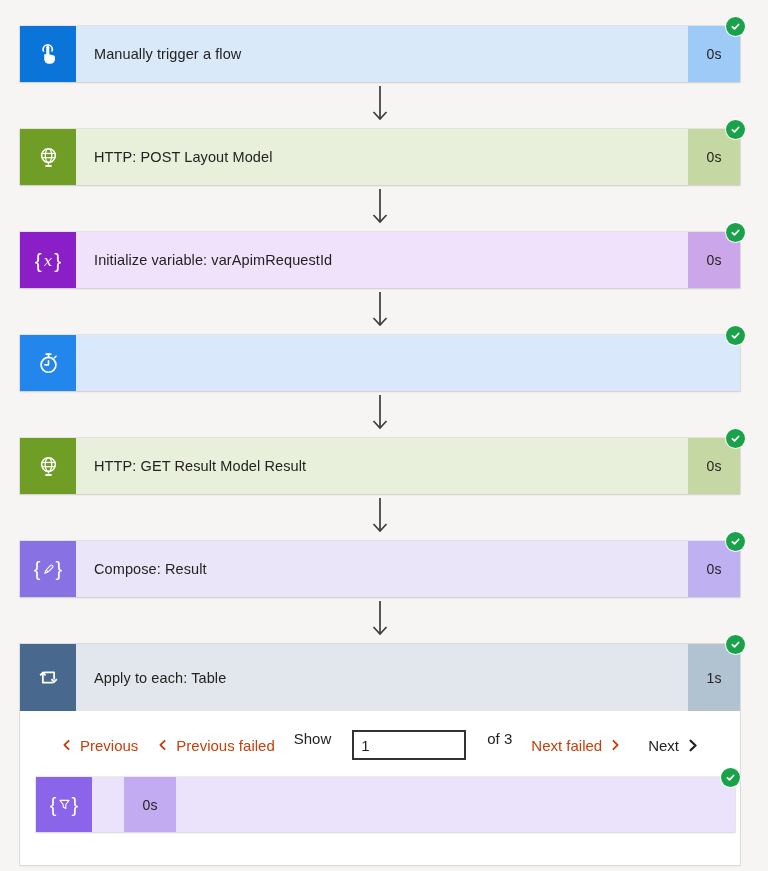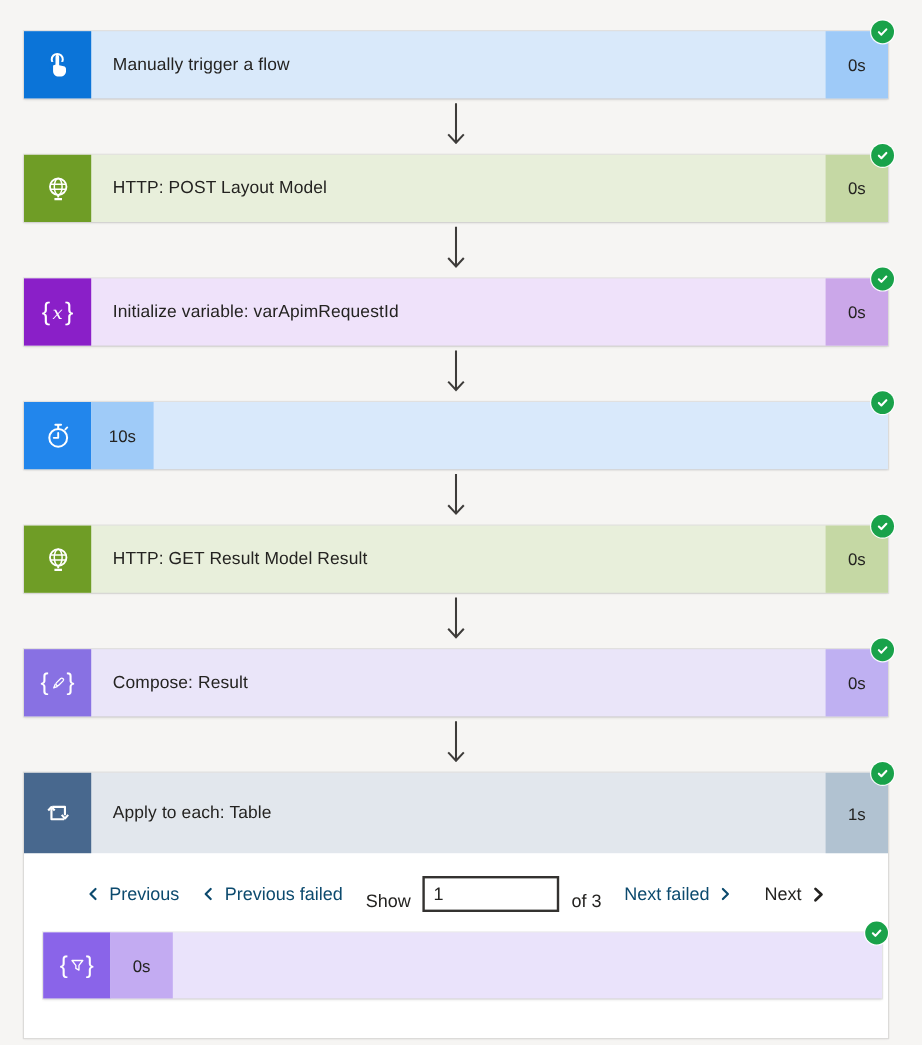--- a/index.html
+++ b/index.html
@@ -15,21 +15,21 @@
   .step{
     position:relative;height:56px;display:flex;align-items:stretch;
     background:var(--row-bg);
     box-shadow:0 0 0 1px rgba(0,0,0,0.07),0 1px 2px rgba(0,0,0,0.10);
   }
   .icon-box{
     flex:0 0 56px;width:56px;background:var(--icon-bg);
     display:flex;align-items:center;justify-content:center;color:#fff;
   }
   .title{flex:1;display:flex;align-items:center;padding-left:18px;font-size:14.5px;letter-spacing:.1px;}
-  .duration{flex:0 0 52px;background:var(--dur-bg);display:flex;align-items:center;justify-content:center;font-size:14px;}
+  .duration{flex:0 0 52px;background:var(--dur-bg);display:flex;align-items:center;justify-content:center;font-size:14px;margin-left:32px;}
   .badge{
     position:absolute;top:-9px;right:-5px;width:19px;height:19px;border-radius:50%;
     background:#19a24a;display:flex;align-items:center;justify-content:center;
     box-shadow:0 0 0 1px rgba(255,255,255,0.9);
   }
 
   
   .arrow{height:47px;display:flex;justify-content:center;align-items:center;}
   .arrow svg{display:block;}
 
@@ -40,23 +40,23 @@
   }
   .scope .step.header{height:67px;box-shadow:none;}
   .scope-body{padding:16px 0 33px;}
 
   
   .pagination{
     display:flex;align-items:center;justify-content:center;
     gap:19px;height:36px;margin-bottom:14px;font-size:15px;
   }
   .pag-item{display:flex;align-items:center;gap:7px;white-space:nowrap;cursor:default;}
-  .muted{color:#0c4a6e;}
+  .muted{color:#c2410c;}
   .dark{color:#242321;}
-  .show-group{display:flex;align-items:flex-end;gap:10px;}
+  .show-group{display:flex;align-items:flex-start;gap:21px;}
   .page-input{
     width:96px;height:26px;border:2px solid #343230;border-radius:0;background:#fff;
     font-family:"Liberation Sans",sans-serif;font-size:15px;color:#242321;padding:0 7px;outline:none;
   }
   .next-item{margin-left:8px;}
 
   
   .child-step{margin:0 5px 0 16px;height:55px;}
 
   
@@ -157,21 +157,20 @@
       <svg width="27" height="27" viewBox="0 0 24 24">
         <g fill="none" stroke="#fff" stroke-linecap="round">
           <line x1="9.9" y1="3.6" x2="14.1" y2="3.6" stroke-width="1.5"></line>
           <line x1="12" y1="3.8" x2="12" y2="6.4" stroke-width="1.5"></line>
           <circle cx="12" cy="13.2" r="6.6" stroke-width="1.5"></circle>
           <polyline points="8.7,13.2 12,13.2 12,9.6" stroke-width="1.4" stroke-linejoin="round"></polyline>
           <line x1="17.3" y1="6.9" x2="18.7" y2="5.5" stroke-width="1.4"></line>
         </g>
       </svg>
     </div>
-    <div class="duration">10s</div>
     <div class="badge">
       <svg width="11" height="11" viewBox="0 0 12 12">
           <path d="M2.6 6.3 L4.9 8.6 L9.4 3.8" fill="none" stroke="#fff" stroke-width="1.9" stroke-linecap="round" stroke-linejoin="round"></path>
         </svg>
     </div>
   </div>
 
   <div class="arrow">
     <svg width="18" height="42" viewBox="0 0 18 42">
         <g stroke="#3e3c3a" stroke-width="1.7" fill="none">

